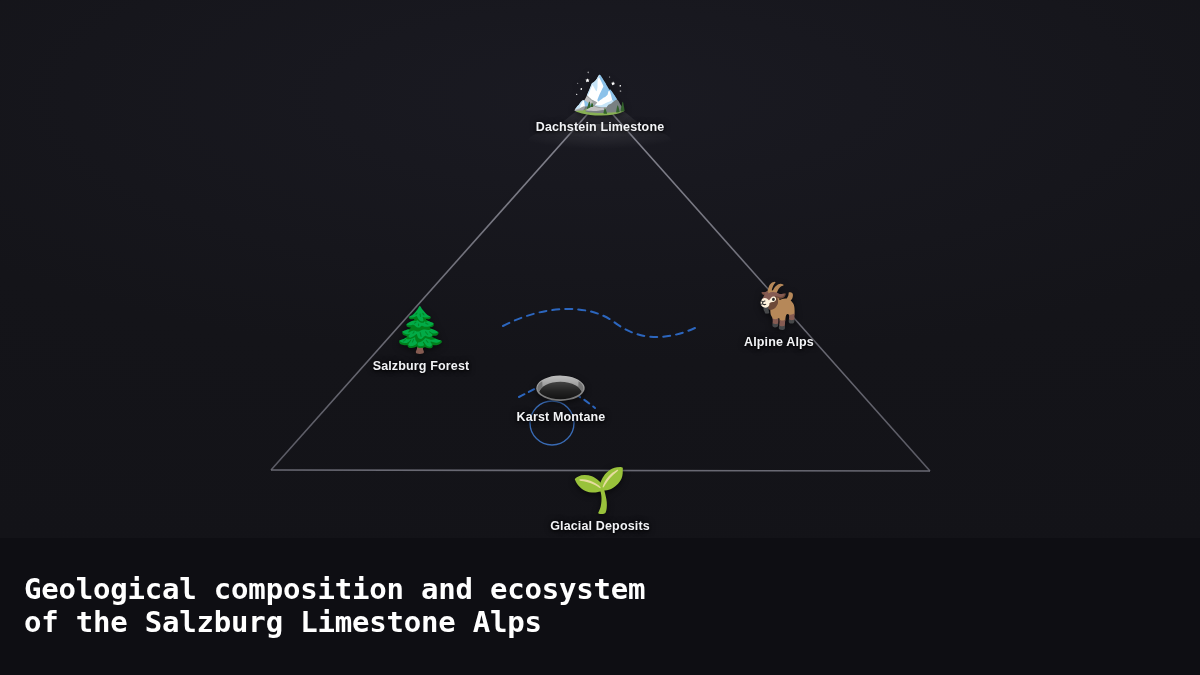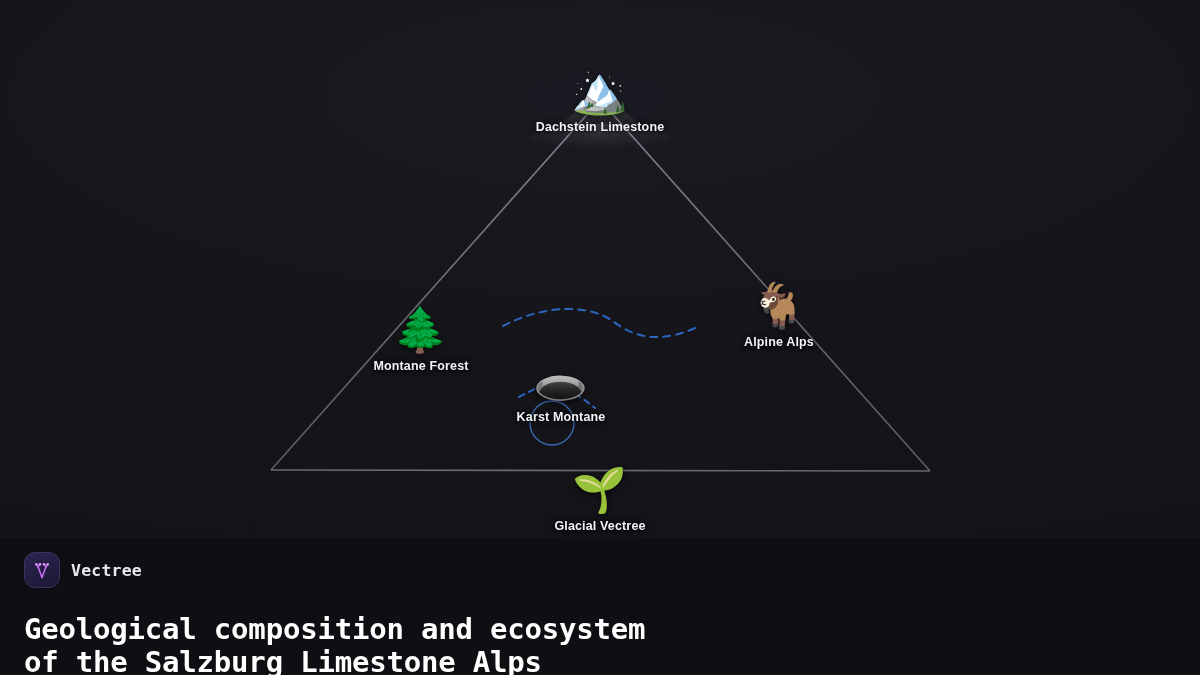--- a/index.html
+++ b/index.html
@@ -161,63 +161,42 @@
       <circle cx="552" cy="423" r="22" fill="none" stroke="#3f7ad0" stroke-width="1.3" opacity="0.85"></circle>
     </svg>
 
     <div class="node" id="node-apex" style="left:600px; top:100px;">
       <span class="node-emoji">🏔️</span>
       <span class="node-label">Dachstein Limestone</span>
     </div>
 
     <div class="node" id="node-forest" style="left:421px; top:340px;">
       <span class="node-emoji">🌲</span>
-      <span class="node-label">Montane Forest</span>
+      <span class="node-label">Salzburg Forest</span>
     </div>
 
     <div class="node" id="node-fauna" style="left:779px; top:316px;">
       <span class="node-emoji">🐐</span>
       <span class="node-label">Alpine Alps</span>
     </div>
 
     <div class="node" id="node-karst" style="left:561px; top:391px;">
       <span class="node-emoji">🕳️</span>
       <span class="node-label">Karst Montane</span>
     </div>
 
     <div class="node" id="node-glacial" style="left:600px; top:500px;">
       <span class="node-emoji">🌱</span>
-      <span class="node-label">Glacial Vectree</span>
+      <span class="node-label">Glacial Deposits</span>
     </div>
 
   </div>
 
   <div id="footer">
 
-    <div id="brand">
-      <div id="brand-logo">
-        <svg width="20" height="20" viewBox="0 0 24 24" aria-hidden="true">
-          <g stroke="#c46cf0" stroke-width="1.9" fill="none" stroke-linecap="round">
-            <path d="M12 21 L7.2 8.2"></path>
-            <path d="M12 21 L16.8 8.2"></path>
-            <path d="M7.2 8.2 L5.4 5.6"></path>
-            <path d="M7.2 8.2 L9.4 5.6"></path>
-            <path d="M16.8 8.2 L14.6 5.6"></path>
-            <path d="M16.8 8.2 L18.6 5.6"></path>
-          </g>
-          <g fill="#e39bff">
-            <circle cx="5.2" cy="5.1" r="1.5"></circle>
-            <circle cx="9.6" cy="5.1" r="1.5"></circle>
-            <circle cx="14.4" cy="5.1" r="1.5"></circle>
-            <circle cx="18.8" cy="5.1" r="1.5"></circle>
-          </g>
-        </svg>
-      </div>
-      <span id="brand-name">Vectree</span>
-    </div>
 
     <div id="title-row">
       <h1 id="page-title">Geological composition and ecosystem
 of the Salzburg Limestone Alps</h1>
 
     </div>
 
   </div>
 
 </div>

